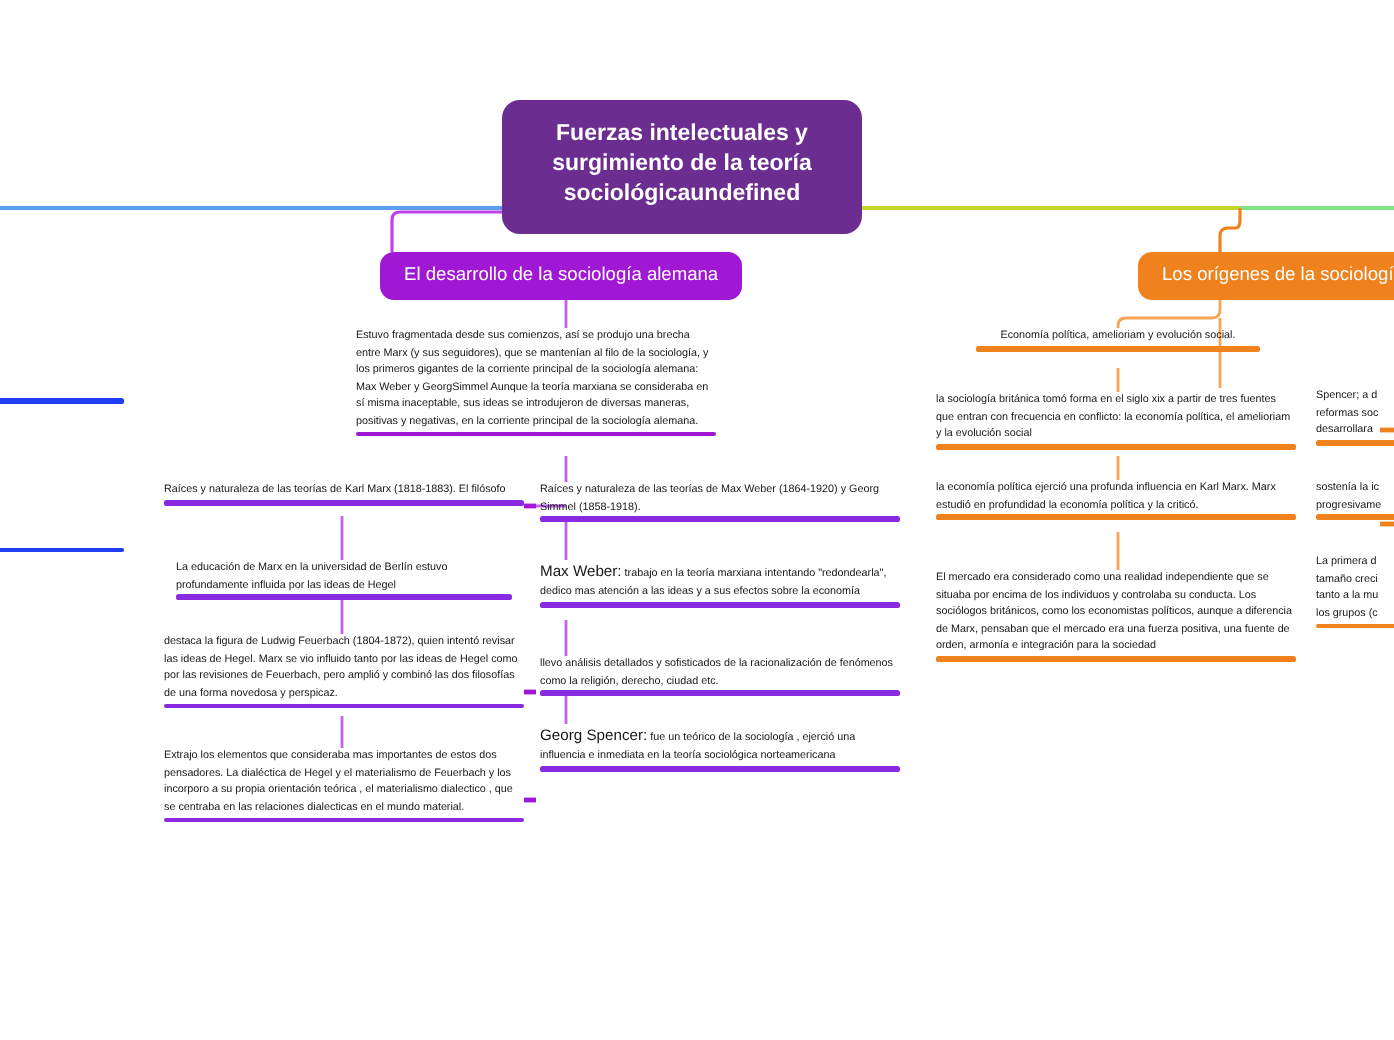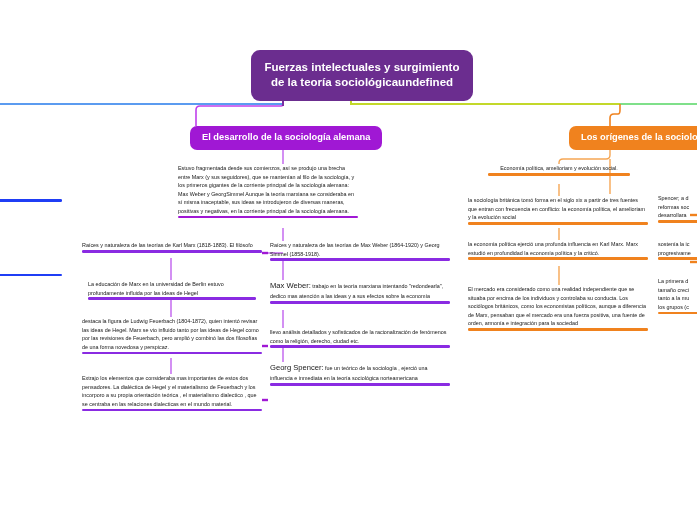--- a/index.html
+++ b/index.html
@@ -28,41 +28,41 @@
     width: 697px;
     height: 520px;
     pointer-events: none;
   }
 
   
   .root-node {
     position: absolute;
     left: 251px;
     top: 50px;
-    width: 222px;
+    width: 180px;
     box-sizing: border-box;
     background: #6b2d8f;
     border-radius: 9px;
     padding: 10px 10px 11px 10px;
     text-align: center;
     color: #ffffff;
     font-weight: bold;
     font-size: 11.5px;
     line-height: 1.32;
     z-index: 6;
   }
 
   
   .branch-pill {
     position: absolute;
     box-sizing: border-box;
     border-radius: 7px;
     padding: 6px 12px 7px 12px;
     color: #ffffff;
-    font-weight: bold;
+    font-weight: normal;
     font-size: 9.3px;
     line-height: 1.2;
     white-space: nowrap;
     z-index: 6;
   }
   .pill-german {
     left: 190px;
     top: 126px;
     background: #a018d4;
   }

